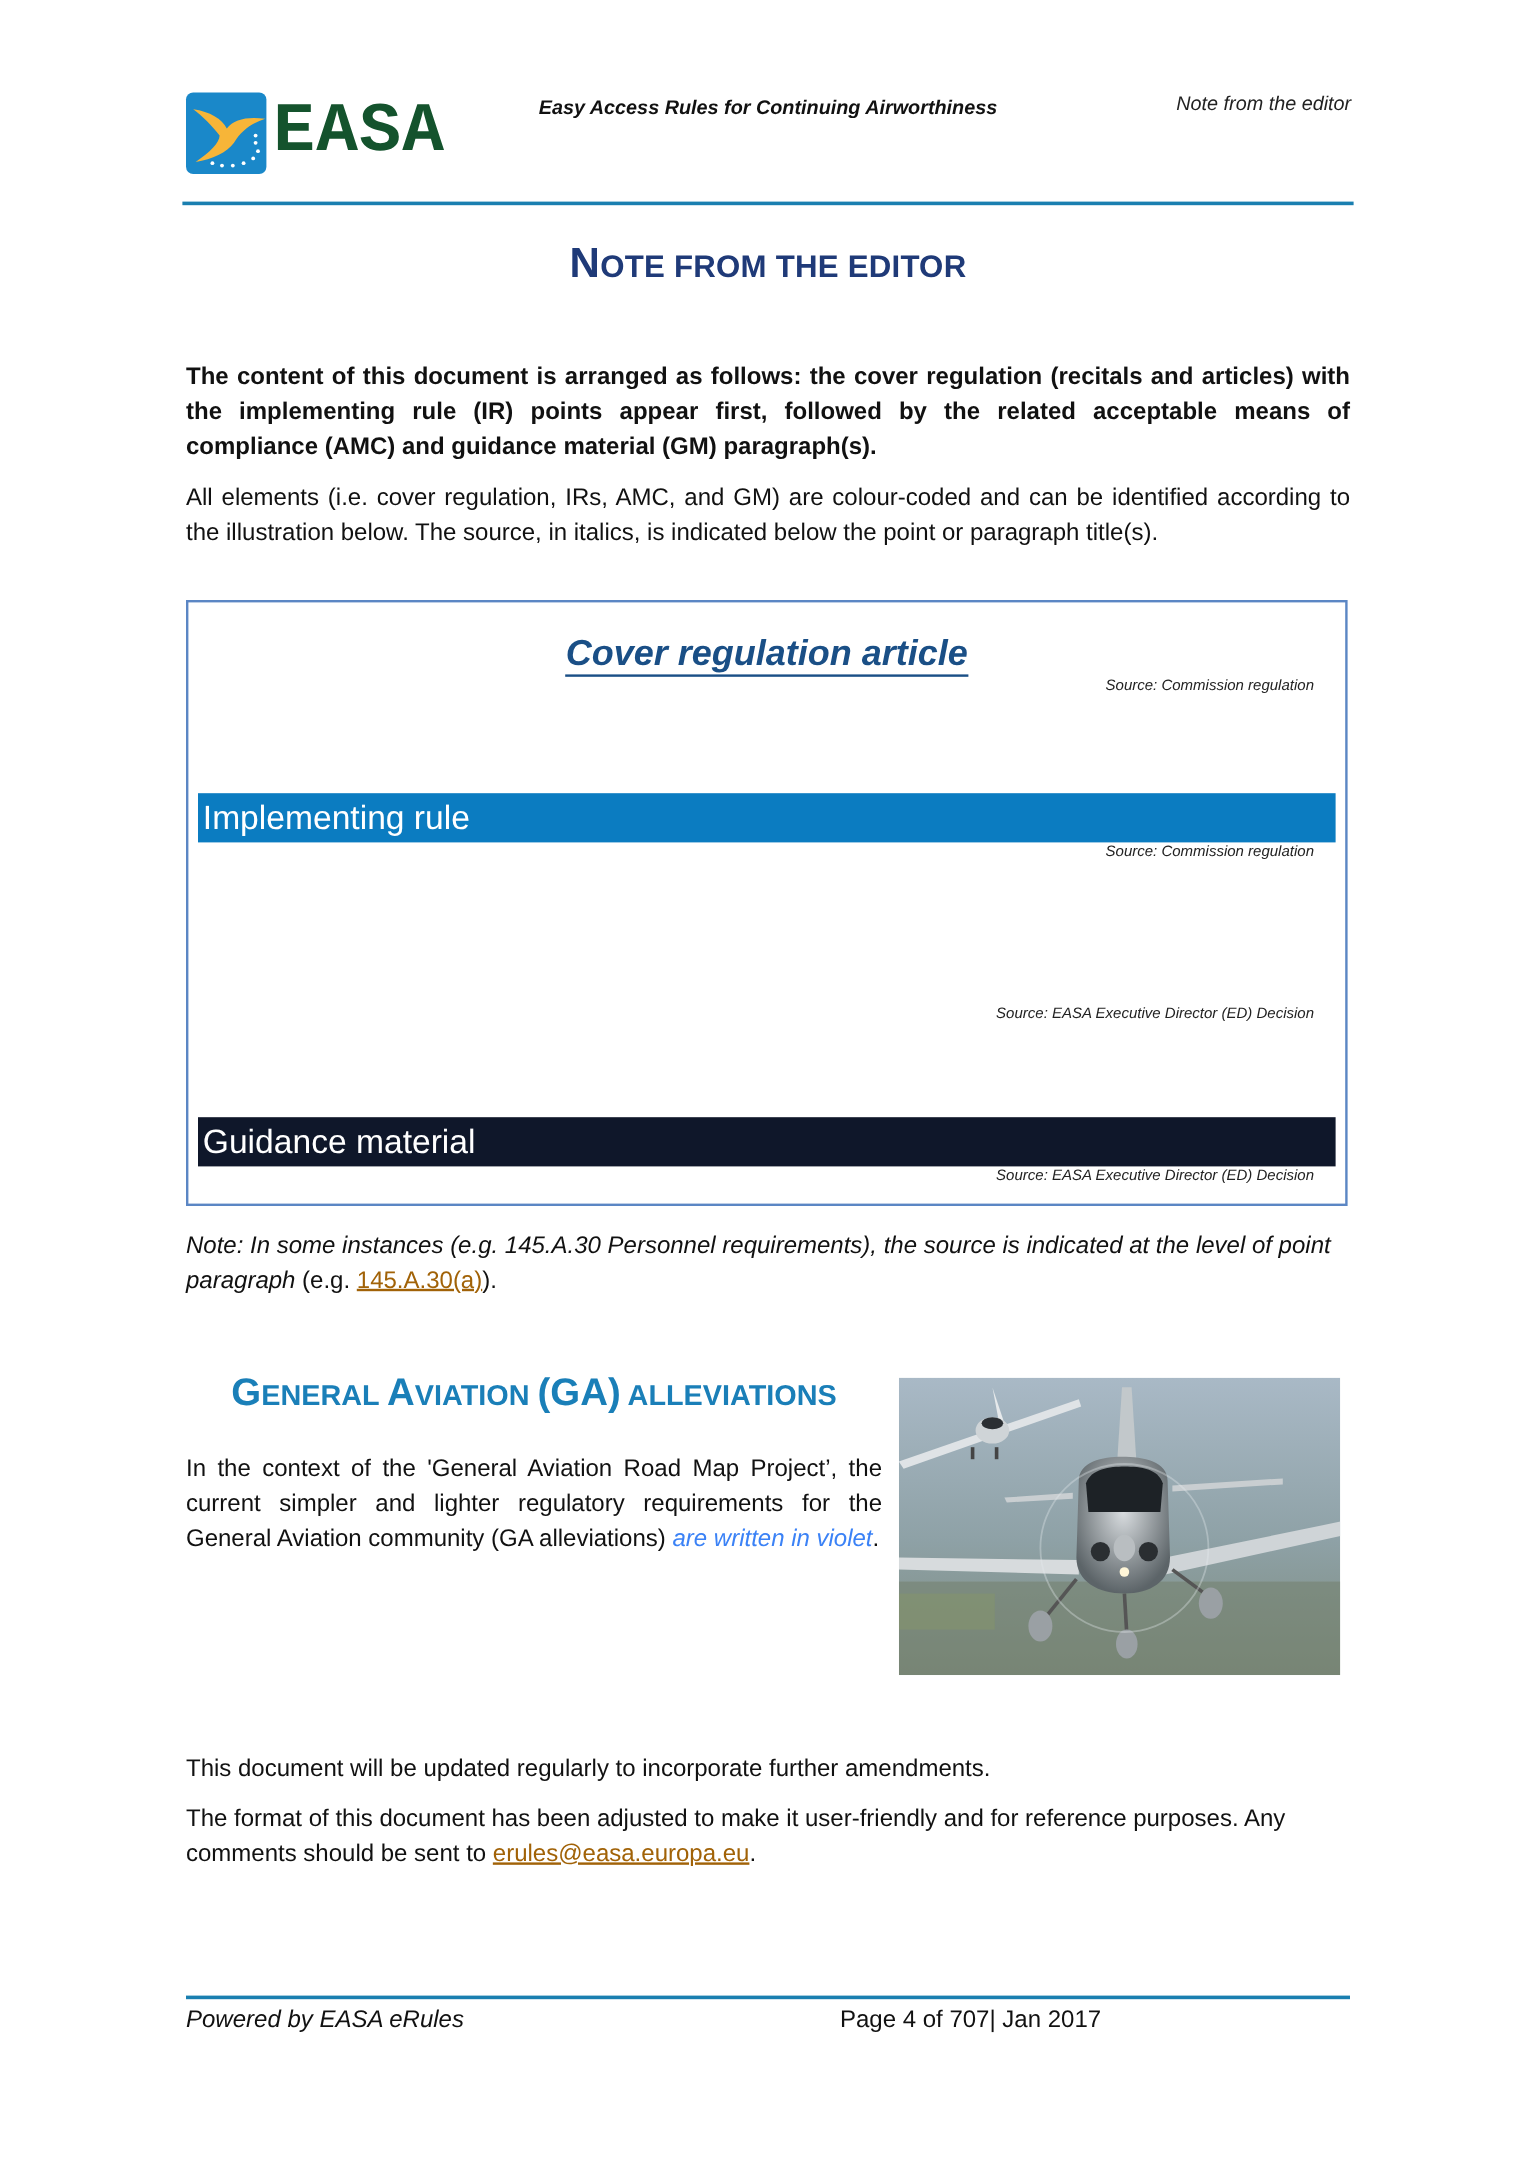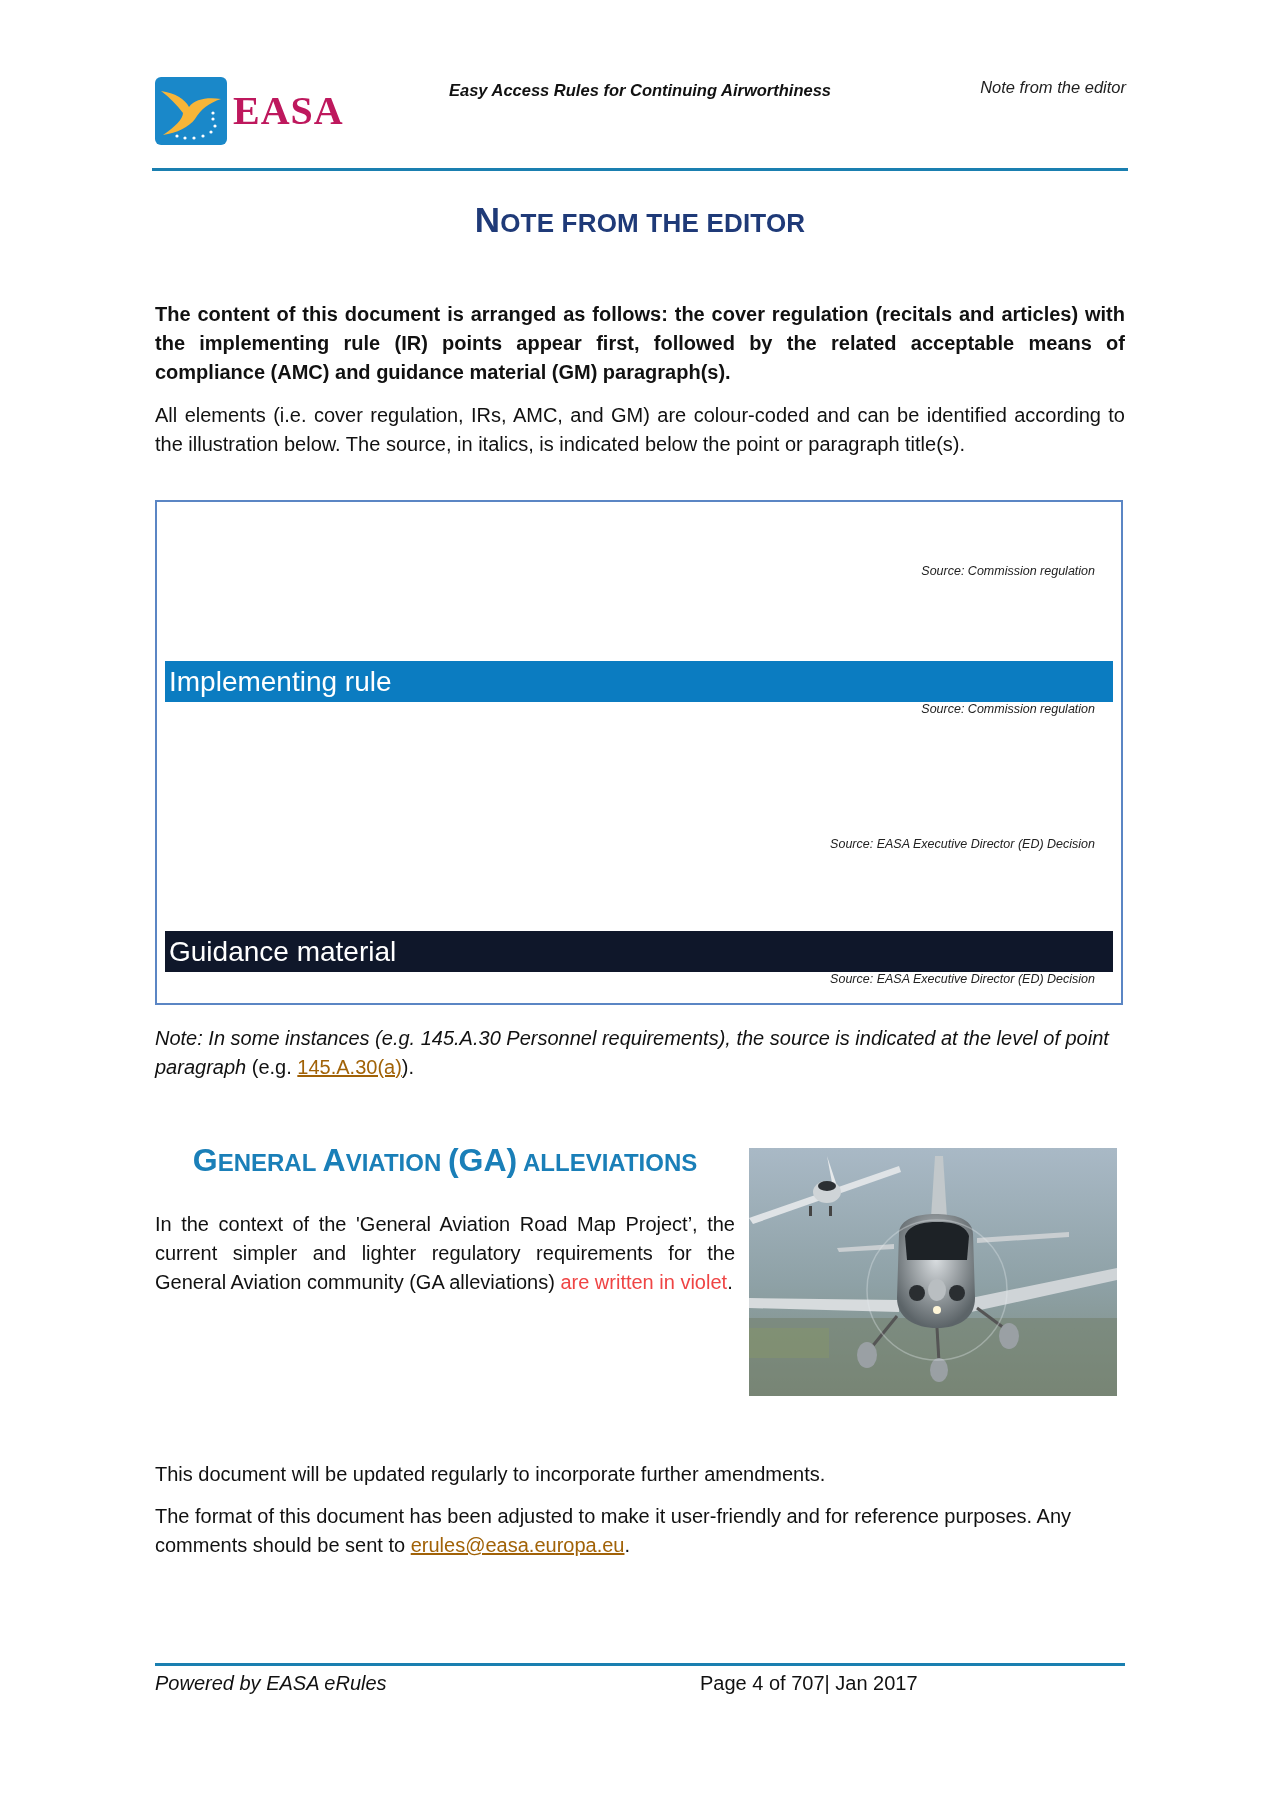--- a/index.html
+++ b/index.html
@@ -4,21 +4,21 @@
   <style>
     * { box-sizing: border-box; margin: 0; padding: 0; }
     html, body { width: 1273px; height: 1800px; background: #ffffff; }
     body { position: relative; font-family: "Liberation Sans", sans-serif; color: #000; overflow: hidden; }
 
     .abs { position: absolute; }
 
     
     .logo { left: 155px; top: 76px; width: 216px; height: 70px; display: flex; align-items: center; }
     .logo-badge { width: 72px; height: 68px; background: #1a88c9; border-radius: 6px; position: relative; overflow: hidden; }
-    .logo-text { font-family: Liberation Serif, serif; font-weight: bold; font-size: 40px; color: #be185d; margin-left: 6px; letter-spacing: 1px; line-height: 1; }
+    .logo-text { font-family: Liberation Mono, monospace; font-weight: bold; font-size: 58px; color: #14532d; margin-left: 6px; letter-spacing: 1px; line-height: 1; }
     .hdr-center { left: 420px; top: 78px; width: 440px; text-align: center; font-style: italic; font-weight: bold; font-size: 16.5px; line-height: 24px; color: #111; }
     .hdr-right { left: 900px; top: 78px; width: 226px; text-align: right; font-style: italic; font-size: 16.5px; color: #222; }
     .hdr-rule { left: 152px; top: 168px; width: 976px; height: 3px; background: #1a7fb0; }
 
     
     .page-title { left: 152px; top: 200px; width: 976px; text-align: center; font-weight: bold; color: #1f3a78; font-size: 26px; letter-spacing: 0.2px; }
     .page-title .big { font-size: 35px; }
 
     .para { left: 155px; width: 970px; font-size: 20px; line-height: 29px; text-align: justify; color: #111; }
     .p1 { top: 300px; font-weight: bold; }
@@ -40,21 +40,21 @@
 
     
     .note { left: 155px; top: 1024px; width: 970px; font-size: 20px; line-height: 29px; color: #111; }
     .note .it { font-style: italic; }
     .link { color: #a16207; text-decoration: underline; }
 
     
     .ga-title { left: 155px; top: 1142px; width: 580px; text-align: center; font-weight: bold; color: #1a7fb8; font-size: 24px; }
     .ga-title .big { font-size: 32px; }
     .ga-para { left: 155px; top: 1210px; width: 580px; font-size: 20px; line-height: 29px; text-align: justify; color: #111; }
-    .violet { color: #ef4444; }
+    .violet { color: #3b82f6; font-style: italic; }
 
     .photo { left: 749px; top: 1148px; width: 368px; height: 248px; overflow: hidden; }
 
     .p-update { left: 155px; top: 1460px; width: 970px; font-size: 20px; line-height: 29px; color: #111; }
     .p-format { left: 155px; top: 1502px; width: 970px; font-size: 20px; line-height: 29px; color: #111; }
 
     
     .ftr-rule { left: 155px; top: 1663px; width: 970px; height: 3px; background: #1a7fb0; }
     .ftr-left { left: 155px; top: 1672px; font-style: italic; font-size: 20px; color: #111; }
     .ftr-right { left: 700px; top: 1672px; width: 425px; text-align: left; font-size: 20px; color: #111; }
@@ -88,20 +88,23 @@
 <div class="abs hdr-rule"></div>
 
 <div class="abs page-title">
   <span class="big">N</span><span>OTE FROM THE EDITOR</span>
 </div>
 
 <p class="abs para p1">The content of this document is arranged as follows: the cover regulation (recitals and articles) with the implementing rule (IR) points appear first, followed by the related acceptable means of compliance (AMC) and guidance material (GM) paragraph(s).</p>
 <p class="abs para p2">All elements (i.e. cover regulation, IRs, AMC, and GM) are colour-coded and can be identified according to the illustration below. The source, in italics, is indicated below the point or paragraph title(s).</p>
 
 <div class="abs legend-box">
+  <div class="abs cover-title">
+    <span>Cover regulation article</span>
+  </div>
   <div class="abs src src1">Source: Commission regulation</div>
 
   <div class="abs bar bar-ir">Implementing rule</div>
   <div class="abs src src2">Source: Commission regulation</div>
 
   <div class="abs src src3">Source: EASA Executive Director (ED) Decision</div>
 
   <div class="abs bar bar-gm">Guidance material</div>
   <div class="abs src src4">Source: EASA Executive Director (ED) Decision</div>
 </div>

